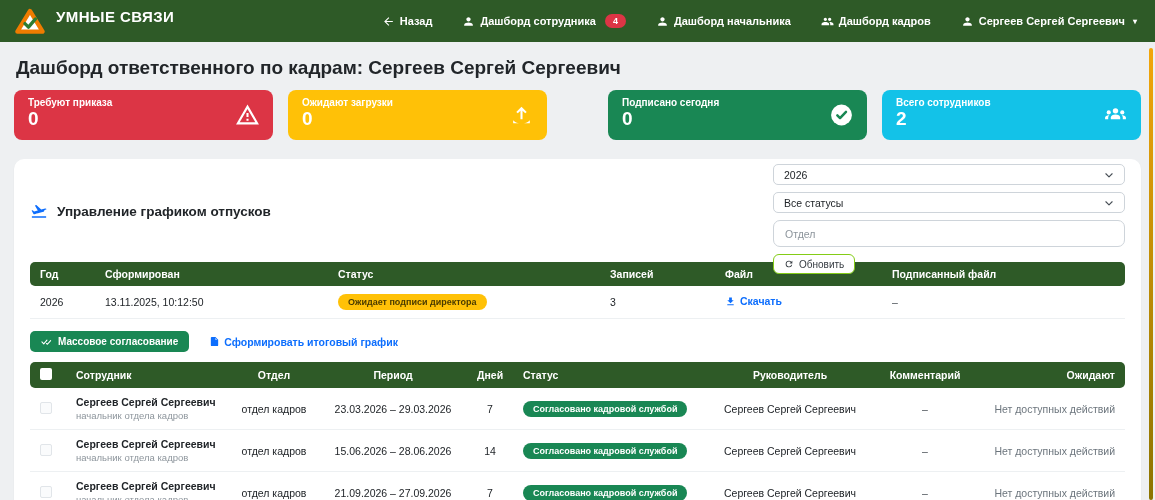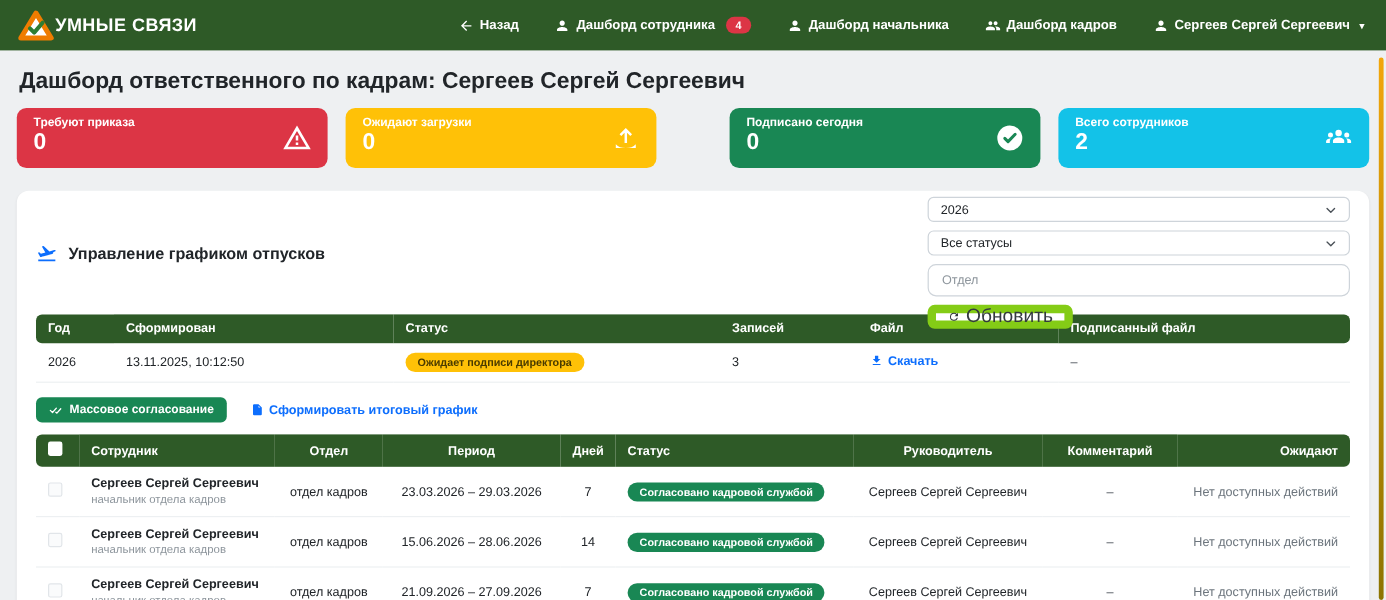--- a/index.html
+++ b/index.html
@@ -9,21 +9,21 @@
     background:#eef0f2;
     position:relative;
     overflow:hidden;
   }
   
   .navbar {
     height:42px; background:#2e5a27;
     display:flex; align-items:center; justify-content:space-between;
     padding:0 18px 0 14px;
   }
-  .brand { display:flex; align-items:center; cursor:pointer; }
+  .brand { display:flex; gap:10px; cursor:pointer; }
   .logo svg { width:32px; height:27px; display:block; }
   .brand-text { color:#fff; font-weight:700; font-size:15px; letter-spacing:.4px; }
   .nav-items { display:flex; align-items:center; gap:30px; }
   .nav-link { display:flex; align-items:center; gap:5px; color:#fff; font-size:11px; font-weight:600; cursor:pointer; text-decoration:none; white-space:nowrap; }
   .nav-link svg { width:13px; height:13px; fill:#fff; flex:0 0 auto; }
   .count-badge { background:#dc3545; color:#fff; font-size:9px; font-weight:700; border-radius:9px; padding:2px 8px; margin-left:4px; }
   .caret { font-size:8px; margin-left:3px; }
   
   .page-title { font-size:19px; font-weight:700; color:#212529; margin:15px 0 11px 16px; }
   
@@ -50,23 +50,23 @@
     padding:0 10px; font-size:10.5px; color:#212529; background:#fff; cursor:pointer;
   }
   .select svg { width:10px; height:10px; stroke:#495057; }
   .text-input {
     width:100%; border:1px solid #ced4da; border-radius:7px; height:27px;
     padding:0 11px; font-size:10.5px; color:#212529; outline:none;
     font-family:"Liberation Sans",sans-serif;
   }
   .text-input::placeholder { color:#8d959c; }
   .refresh-btn {
-    border:7px solid #84cc16; border-radius:6px; background:#fff; height:20px;
+    border:1px solid #84cc16; border-radius:6px; background:#fff; height:20px;
     display:flex; align-items:center; gap:5px; padding:0 10px;
-    font-size:16px; color:#343a40; cursor:pointer; font-family:"Liberation Sans",sans-serif;
+    font-size:10px; color:#343a40; cursor:pointer; font-family:"Liberation Sans",sans-serif;
   }
   .refresh-btn svg { width:10px; height:10px; fill:#343a40; }
   .section-title { display:flex; align-items:center; gap:9px; font-size:13.5px; font-weight:700; color:#212529; margin-top:37px; }
   .section-title svg { width:18px; height:18px; fill:#0d6efd; }
   
   table { width:100%; border-collapse:separate; border-spacing:0; table-layout:fixed; }
   .tbl1 { margin-top:42px; }
   .tbl2 { margin-top:4px; }
   thead th {
     background:#2e5a27; color:#fff; font-size:10.5px; font-weight:700;

